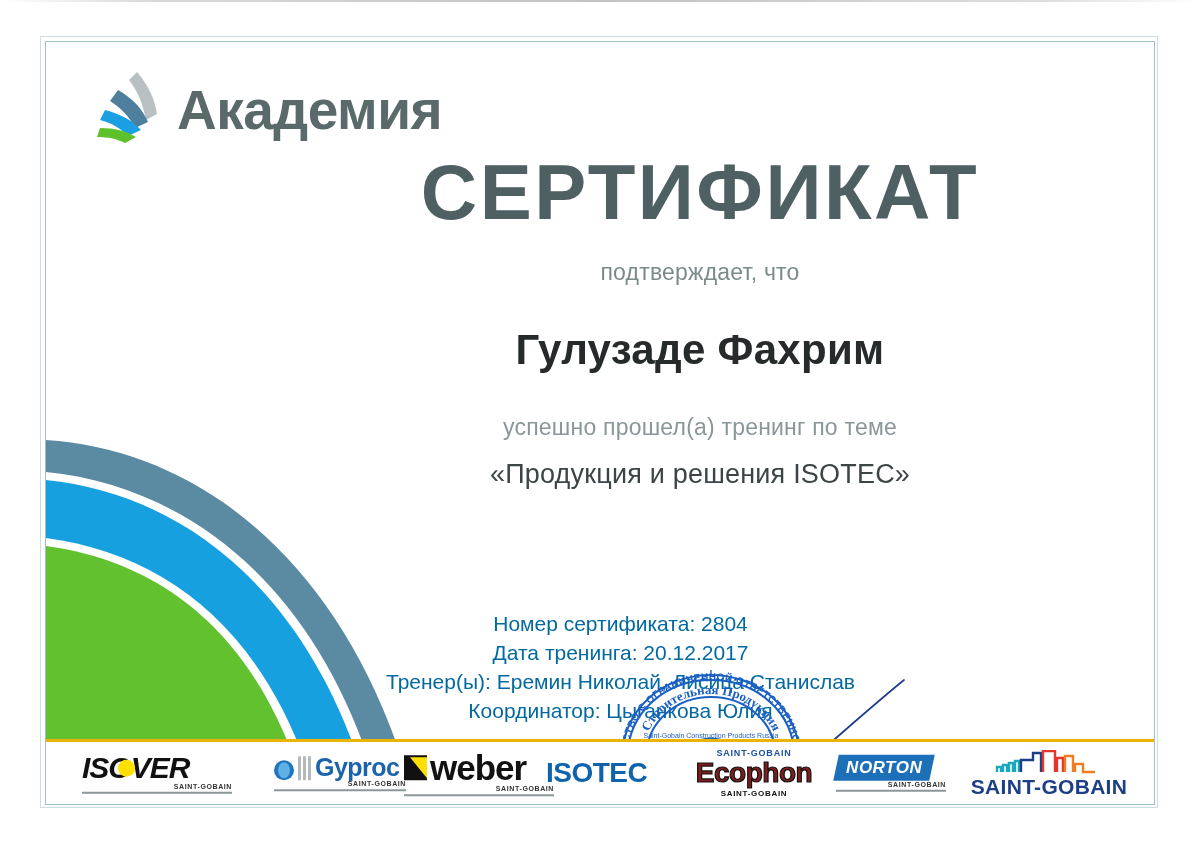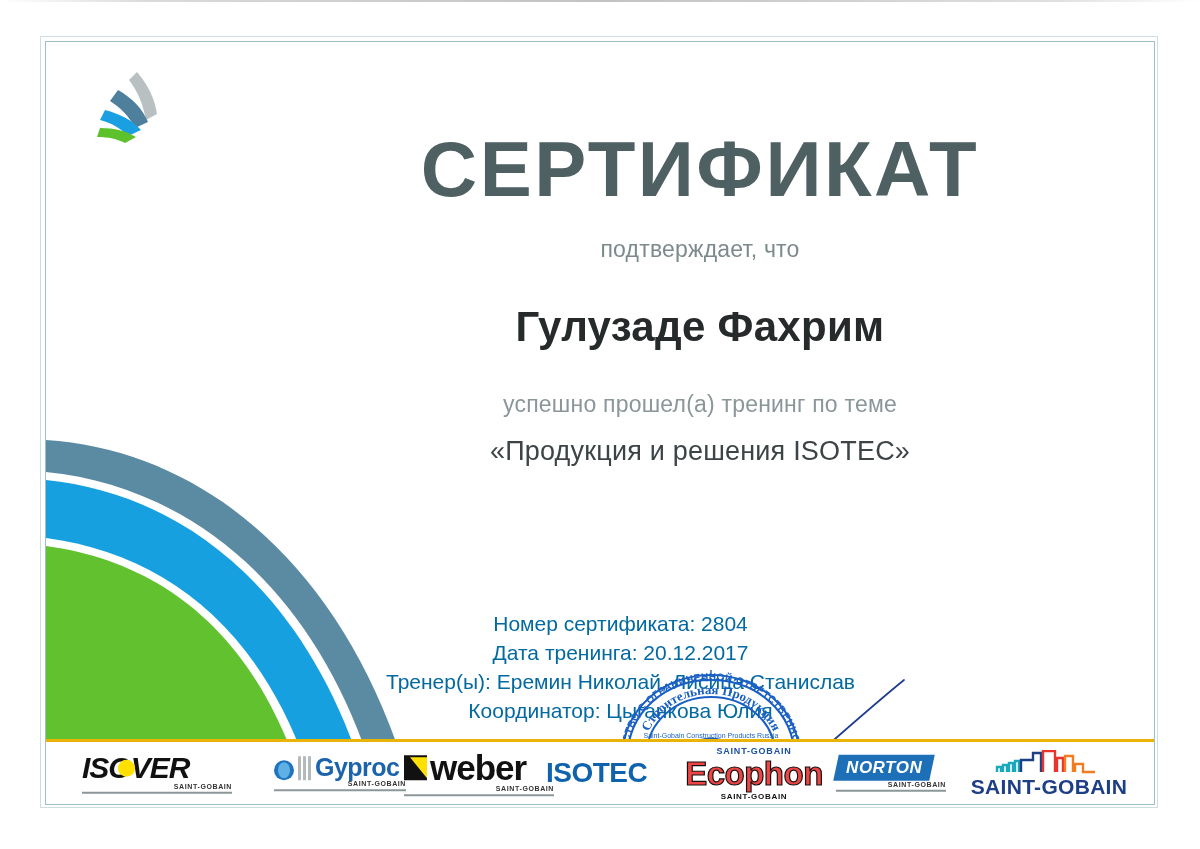--- a/index.html
+++ b/index.html
@@ -87,21 +87,21 @@
 
   
   .content {
     position: absolute;
     left: 200px; top: 0;
     width: 908px;
     text-align: center;
   }
 
   .cert-title {
-    margin-top: 88px;
+    margin-top: 111px;
     font-size: 78px;
     font-weight: bold;
     color: #4f6063;
     letter-spacing: 2.5px;
     line-height: 1;
     white-space: nowrap;
   }
 
   .confirm-line {
     margin-top: 28px;
@@ -246,22 +246,22 @@
     letter-spacing: -.5px; line-height: 1;
   }
 
   
   .l-ecophon { left: 638px; width: 140px; text-align: center; }
   .ecophon-sg {
     font-size: 9px; font-weight: bold; letter-spacing: .8px;
     color: #1b4fa0; margin-bottom: 1px;
   }
   .ecophon-word {
-    font-size: 33px; font-weight: bold; line-height: 1;
-    color: #ef4444;
+    font-size: 28px; font-weight: bold; line-height: 1;
+    color: #7f1d1d;
     -webkit-text-stroke: 1.2px #111;
     letter-spacing: -.5px;
   }
   .ecophon-sub {
     font-size: 8px; font-weight: bold; letter-spacing: .7px;
     color: #111; margin-top: 2px;
   }
 
   
   .l-norton { left: 790px; width: 110px; }
@@ -310,20 +310,21 @@
       <path d="M0,504 C118,520 212,594 258,746 L258,762 L0,762 Z" fill="#62c12e"></path>
     </svg>
 
     <div class="logo-block">
       <svg class="logo-mark" viewBox="0 0 76 80">
         <path d="M46,2 C58,16 64,30 66,44 L55,50 C52,34 47,22 38,10 Z" fill="#b9c0c2"></path>
         <path d="M27,20 C41,28 51,38 57,52 L44,58 C38,46 30,38 19,31 Z" fill="#4e7f9c"></path>
         <path d="M14,40 C29,44 41,50 50,60 L37,66 C29,58 21,53 9,50 Z" fill="#1aa0e2"></path>
         <path d="M9,58 C24,58 35,61 45,67 L34,73 C26,69 18,67 6,67 Z" fill="#5dc12c"></path>
       </svg>
+      <div class="logo-word">Академия</div>
     </div>
 
     <div class="content">
       <div class="cert-title">СЕРТИФИКАТ</div>
       <div class="confirm-line">подтверждает, что</div>
       <div class="recipient">Гулузаде Фахрим</div>
       <div class="passed-line">успешно прошел(а) тренинг по теме</div>
       <div class="subject">«Продукция и решения ISOTEC»</div>
     </div>
 

